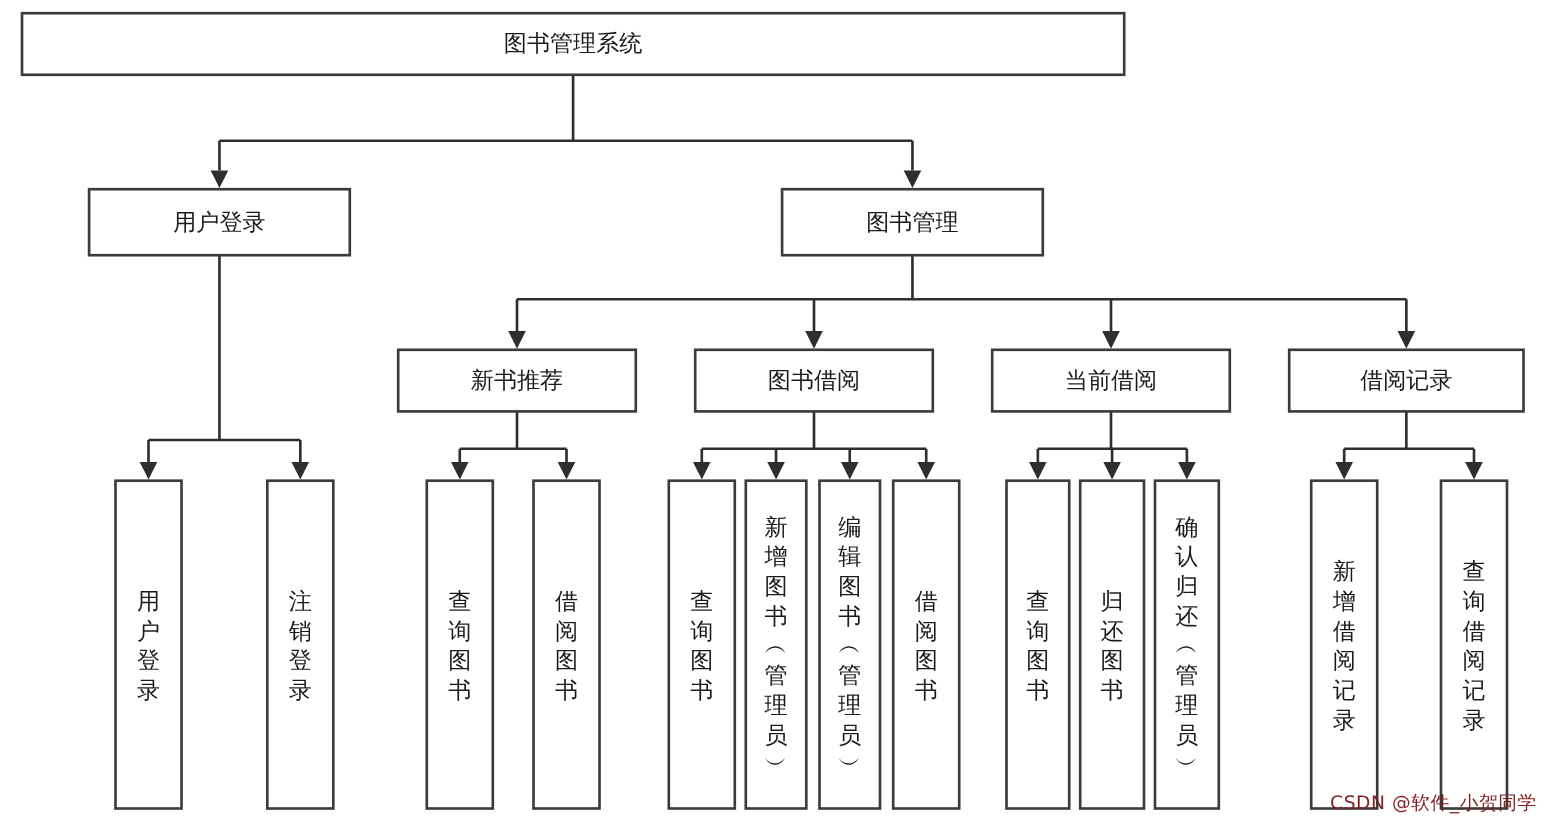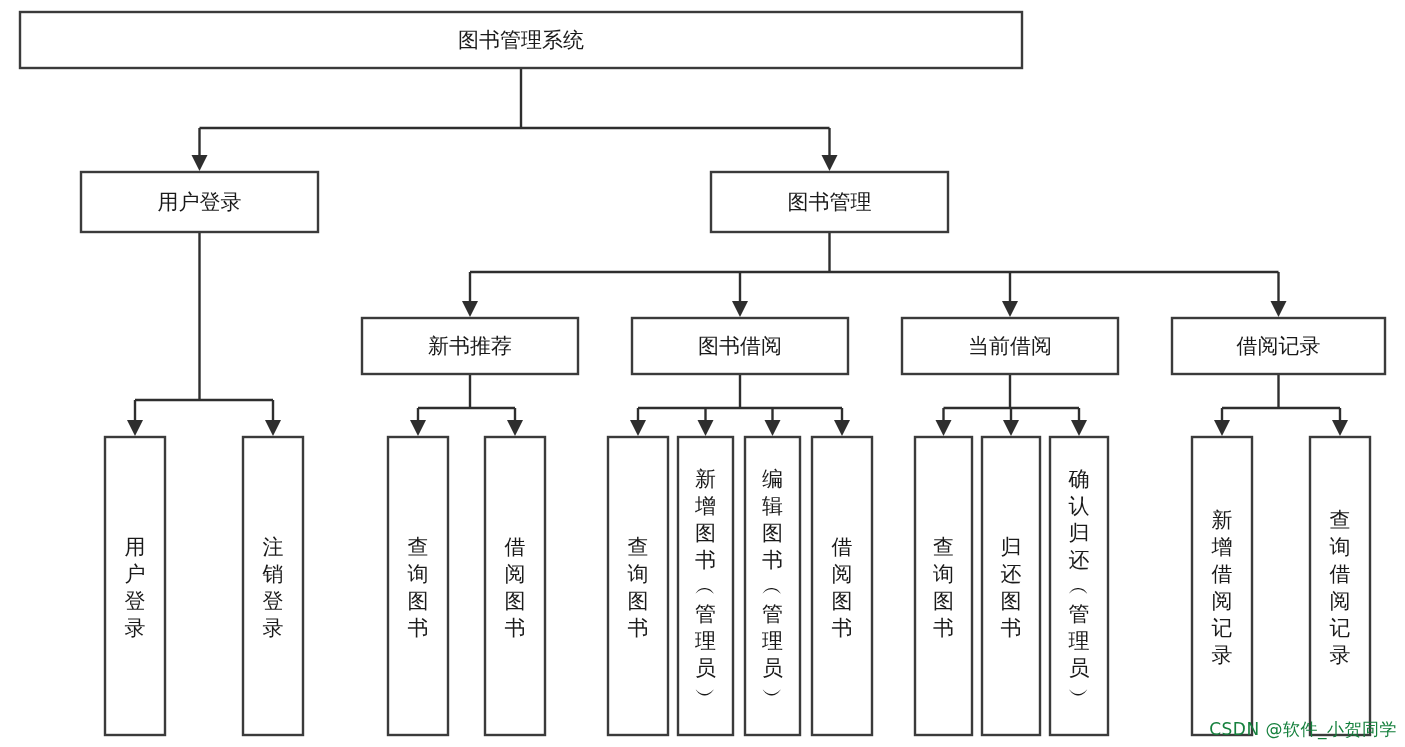--- a/index.html
+++ b/index.html
@@ -41,21 +41,21 @@
   .arrow-head {
     fill: #2e2e2e;
     stroke: none;
   }
   .watermark {
     position: absolute;
     right: 8px;
     bottom: 6px;
     font-family: "DejaVu Sans", sans-serif;
     font-size: 17px;
-    color: #15803d;
+    color: #7f1d1d;
     white-space: nowrap;
     letter-spacing: 0.5px;
     user-select: none;
   }
 </style>
 </head>
 <body>
 
 <svg id="diagram" viewBox="0 0 1405 747">
   <g id="edges-layer">

